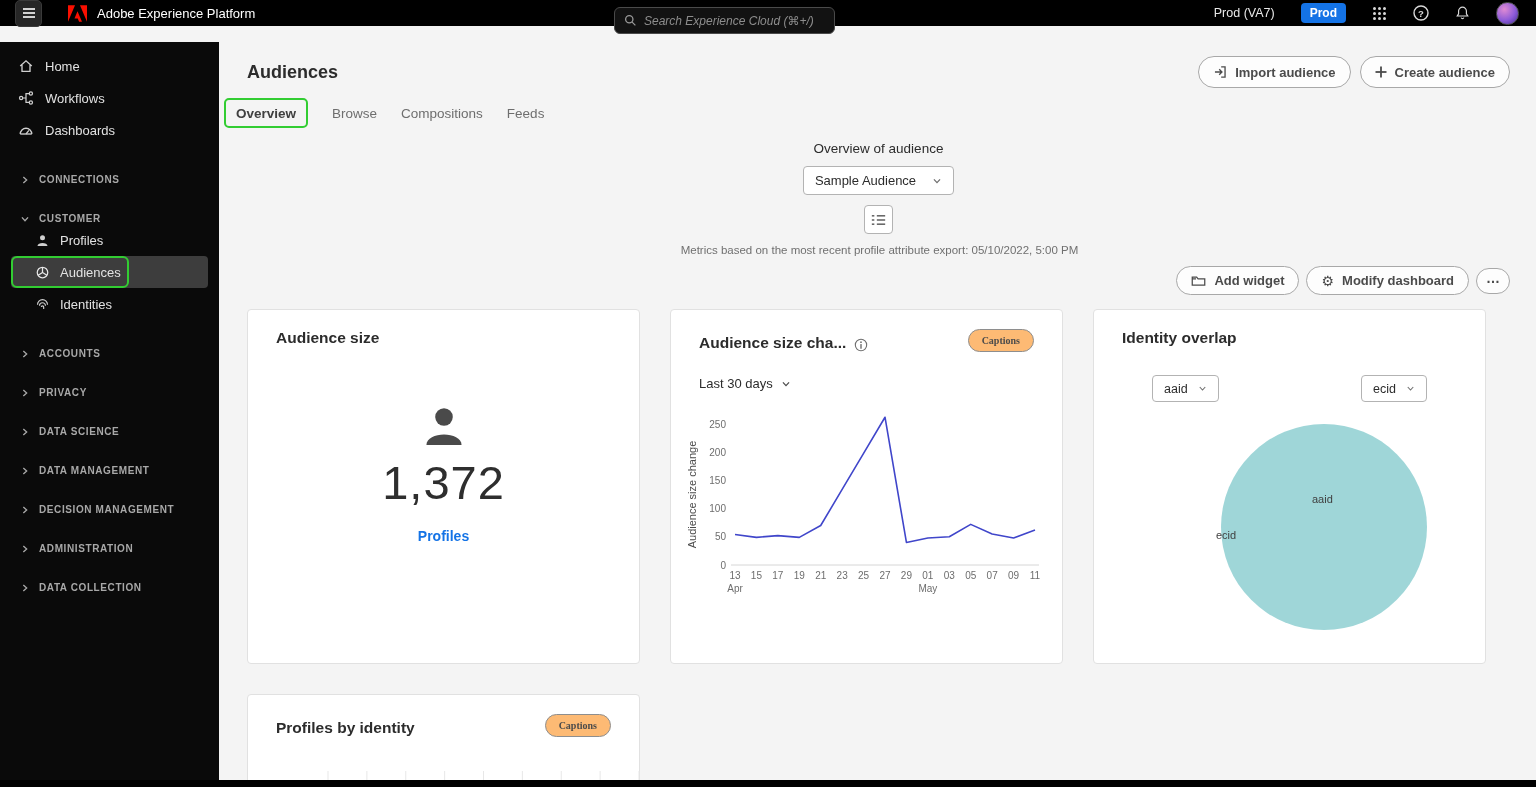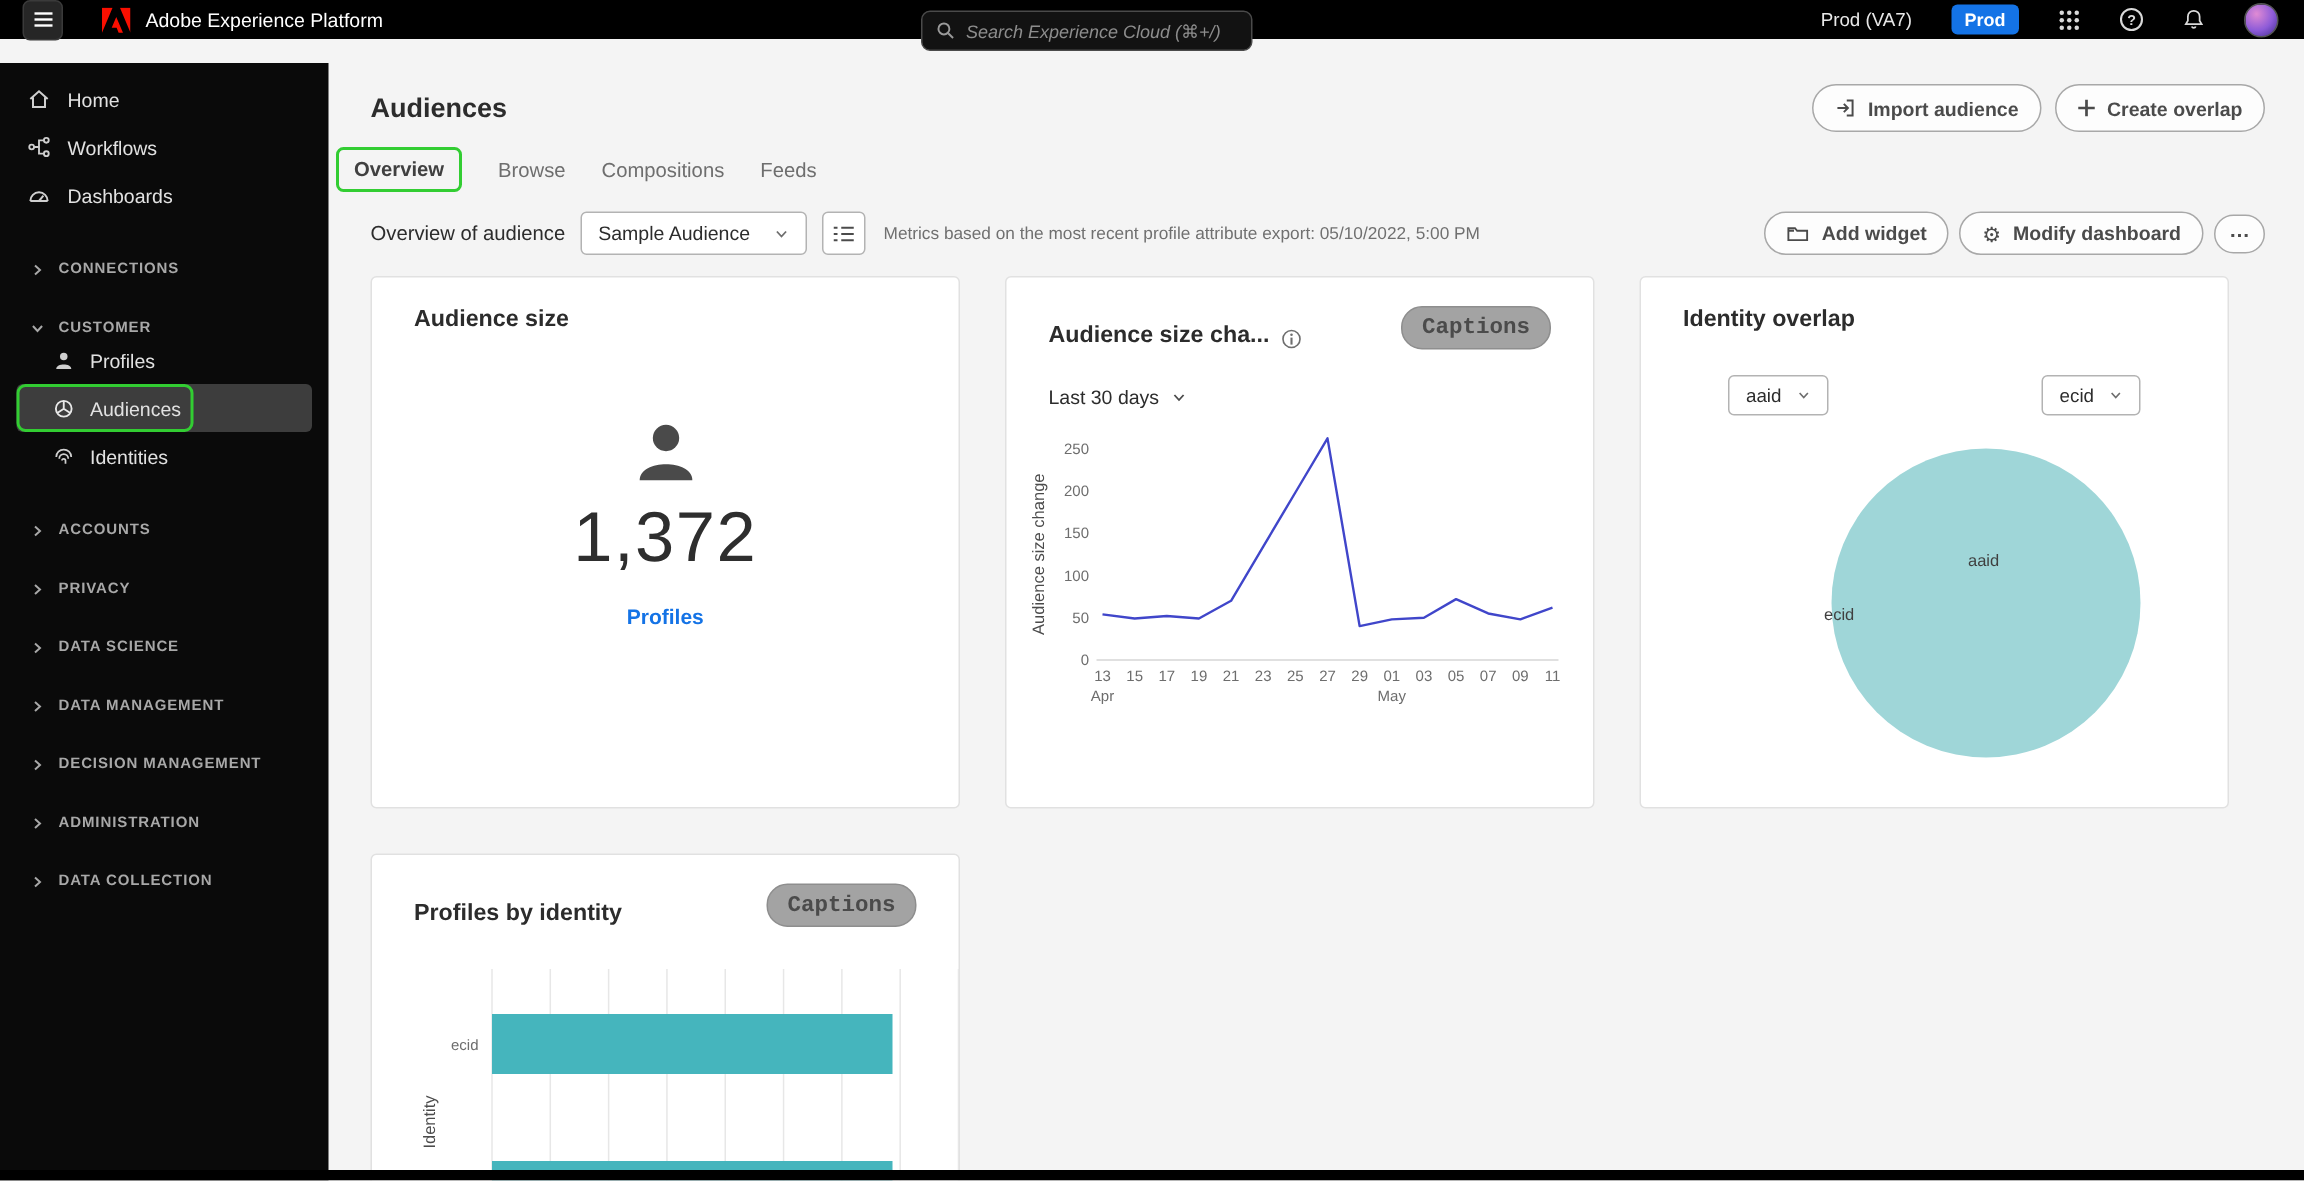--- a/index.html
+++ b/index.html
@@ -87,21 +87,21 @@
   }
   .btn .b-icon { display:flex; color:#4b4b4b; }
 
   .tabs { margin-top:9px; margin-left:-23px; display:flex; align-items:center; gap:24px; height:30px; }
   .tab { font-size:13.5px; color:#6e6e6e; cursor:pointer; }
   .tab-active-wrap {
     border:2px solid var(--annotation-green); border-radius:5px; padding:4px 10px;
   }
   .tab.active { color:#404040; font-weight:700; }
 
-  .toolbar { margin-top:13px; display:flex; align-items:center; gap:10px; }
+  .toolbar { margin-top:13px; display:flex; align-items:center; gap:10px;flex-direction:column; }
   .toolbar-label { font-size:13.5px; color:#2c2c2c; }
   .dropdown {
     display:inline-flex; align-items:center; gap:16px; height:29px; padding:0 11px;
     background:#fff; border:1px solid #b3b3b3; border-radius:4px;
     font-size:13px; color:#2c2c2c; cursor:pointer;
   }
   .icon-btn {
     width:29px; height:29px; background:#fff; border:1px solid #b3b3b3; border-radius:4px;
     display:flex; align-items:center; justify-content:center; cursor:pointer; color:#4b4b4b;
   }
@@ -115,22 +115,22 @@
 
   
   .cards { margin-top:14px; display:flex; flex-wrap:wrap; gap:30px; width:1240px; }
   .card {
     width:393px; height:355px; background:#fff; border:1px solid #e1e1e1; border-radius:4px;
     padding:19px 28px; position:relative;
   }
   .card-title { font-size:15.5px; font-weight:700; color:#2c2c2c; }
   .card-head { display:flex; align-items:flex-end; gap:8px; }
   .pill-btn {
-    margin-left:auto; border:1.5px solid #8e8e8e; border-radius:14px; background:#a3a3a3;
-    padding:5px 13px; font-size:15px; font-weight:700; color:#4b4b4b; cursor:pointer; font-family:Liberation Mono, monospace;
+    margin-left:auto; border:1.5px solid #8e8e8e; border-radius:14px; background:#fdba74;
+    padding:5px 13px; font-size:10px; font-weight:700; color:#4b4b4b; cursor:pointer; font-family:Liberation Serif, serif;
   }
 
   
   .size-center { display:flex; flex-direction:column; align-items:center; margin-top:58px; }
   .person-big { color:#4a4a4a; }
   .size-number { font-size:47px; font-weight:300; color:#2e2e2e; margin-top:8px; letter-spacing:1px; }
   .profiles-link { margin-top:18px; font-size:14px; font-weight:700; color:var(--accent-blue); cursor:pointer; }
 
   
   .range-dd {
@@ -359,21 +359,21 @@
         </span>
         <span>Import audience</span>
       </button>
       <button class="btn">
         <span class="b-icon">
           <svg width="12" height="12" viewBox="0 0 12 12" stroke="#4b4b4b" stroke-width="1.8">
               <line x1="6" y1="0.5" x2="6" y2="11.5"></line>
               <line x1="0.5" y1="6" x2="11.5" y2="6"></line>
             </svg>
         </span>
-        <span>Create overlap</span>
+        <span>Create audience</span>
       </button>
     </div>
   </div>
 
   <div class="tabs">
     <span class="tab-active-wrap">
       <span class="tab active">Overview</span>
     </span>
     <span class="tab">Browse</span>
     <span class="tab">Compositions</span>

